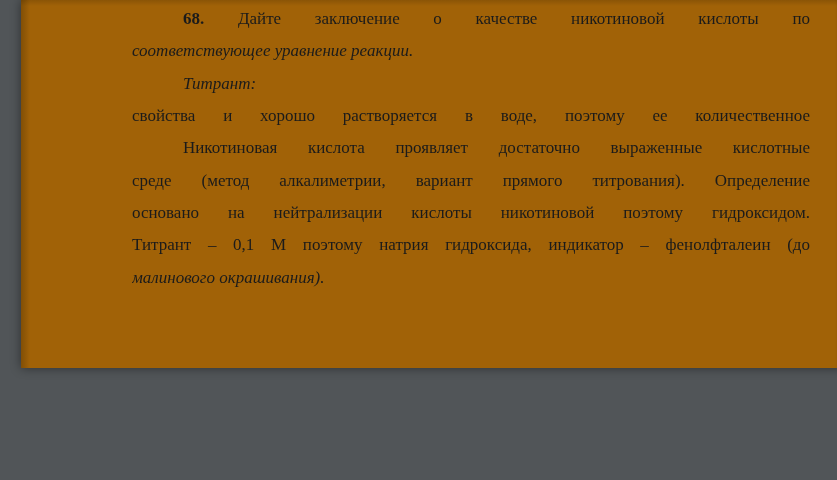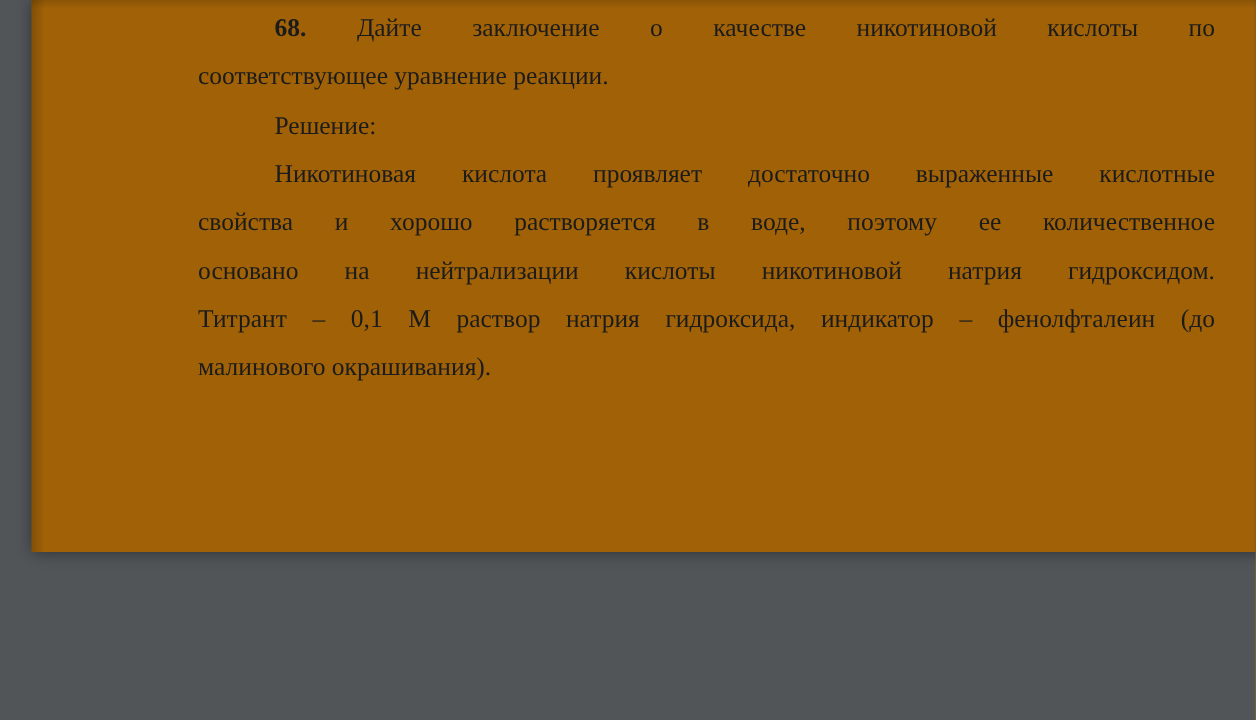--- a/index.html
+++ b/index.html
@@ -44,36 +44,38 @@
   .line {
     height: 32.35px;
     line-height: 32.35px;
     overflow: hidden;
     text-align: justify;
     text-align-last: justify;
     -moz-text-align-last: justify;
   }
   .line.last {
     text-align-last: left;
+    font-style: italic;
     -moz-text-align-last: left;
   }
   .line.indent { text-indent: 51px; }
   .tasknum { font-weight: bold; }
 </style>
 </head>
 <body>
 
 <div class="page">
   <div class="edge-shadow-left"></div>
   <div class="edge-shadow-right"></div>
   <div class="edge-shadow-top"></div>
 
   <div class="doc-text">
     <div class="line indent"><span class="tasknum">68.</span> <span>Дайте заключение о качестве никотиновой кислоты по</span></div>
     <div class="line last">соответствующее уравнение реакции.</div>
-    <div class="line last indent">Решение:</div>
+    <div class="line last indent">Титрант:</div>
+    <div class="line">свойства и хорошо растворяется в воде, поэтому ее количественное</div>
     <div class="line indent">Никотиновая кислота проявляет достаточно выраженные кислотные</div>
-    <div class="line">свойства и хорошо растворяется в воде, поэтому ее количественное</div>
-    <div class="line">основано на нейтрализации кислоты никотиновой натрия гидроксидом.</div>
-    <div class="line">Титрант – 0,1 М раствор натрия гидроксида, индикатор – фенолфталеин (до</div>
+    <div class="line">среде (метод алкалиметрии, вариант прямого титрования). Определение</div>
+    <div class="line">основано на нейтрализации кислоты никотиновой поэтому гидроксидом.</div>
+    <div class="line">Титрант – 0,1 М поэтому натрия гидроксида, индикатор – фенолфталеин (до</div>
     <div class="line last">малинового окрашивания).</div>
   </div>
 </div>
 
 </body></html>

